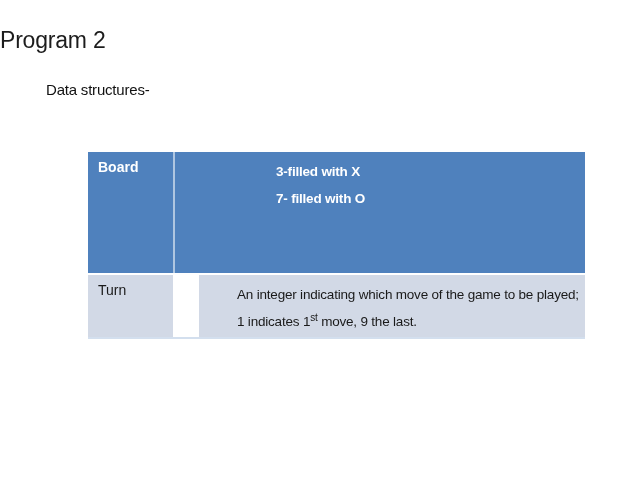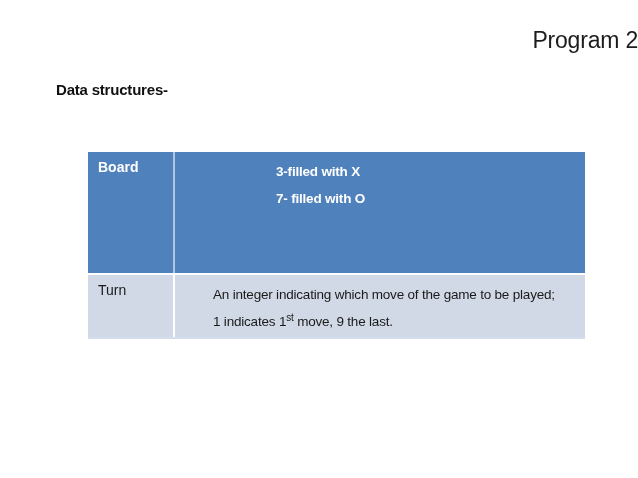--- a/index.html
+++ b/index.html
@@ -14,32 +14,32 @@
     background: #ffffff;
     font-family: "Liberation Sans", sans-serif;
     color: #1a1a1a;
     overflow: hidden;
   }
   .title {
     position: absolute;
     top: 27px;
     left: 0;
     right: 0;
-    text-align: right;
+    text-align: left;
     font-size: 23px;
     font-weight: 400;
     color: #1c1c1c;
     letter-spacing: -0.2px;
   }
   .heading {
     position: absolute;
     top: 81px;
-    left: 56px;
+    left: 46px;
     font-size: 15px;
-    font-weight: 700;
+    font-weight: 400;
     color: #111111;
     letter-spacing: -0.2px;
   }
   .table {
     position: absolute;
     left: 88px;
     top: 117px;
     width: 497px;
     margin-top: 35px;
   }
@@ -47,20 +47,21 @@
     display: flex;
     align-items: stretch;
   }
   .row-board {
     height: 121px;
     border-bottom: 2px solid #ffffff;
   }
   .row-turn {
     height: 62px;
     border-bottom: 2px solid rgba(79,129,189,0.25);
+    gap: 24px;
   }
   .cell {
     box-sizing: border-box;
   }
   .term {
     width: 87px;
     flex: 0 0 87px;
     padding: 6px 0 0 10px;
     font-size: 14px;
     line-height: 18px;

